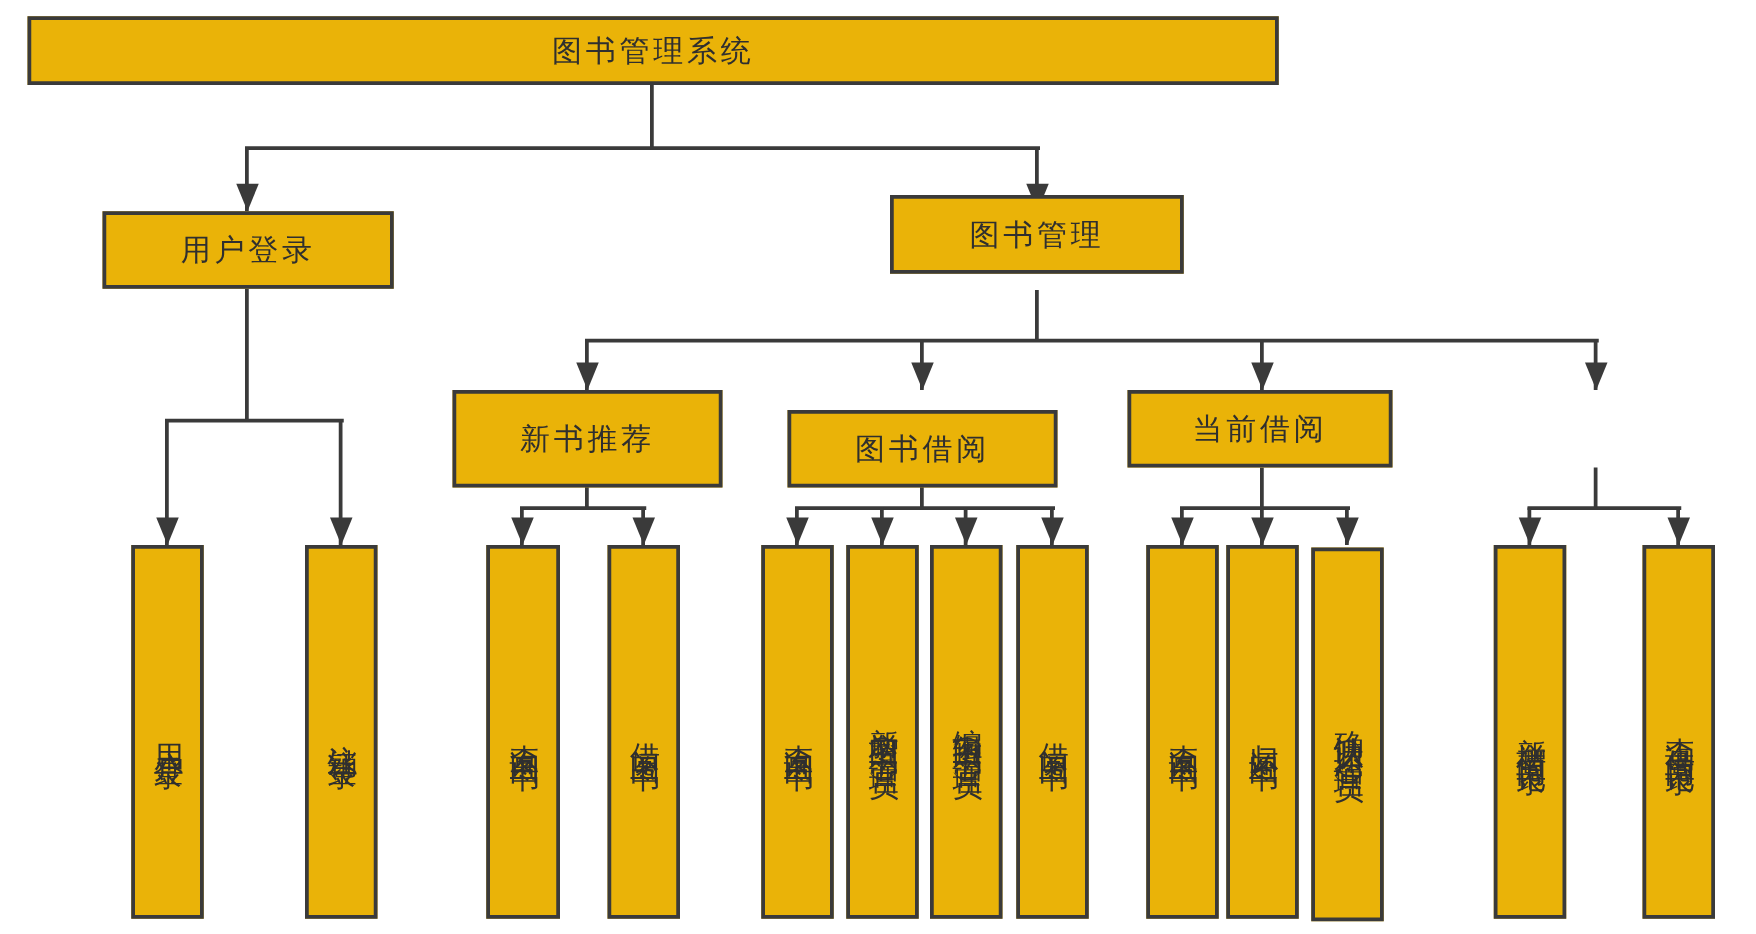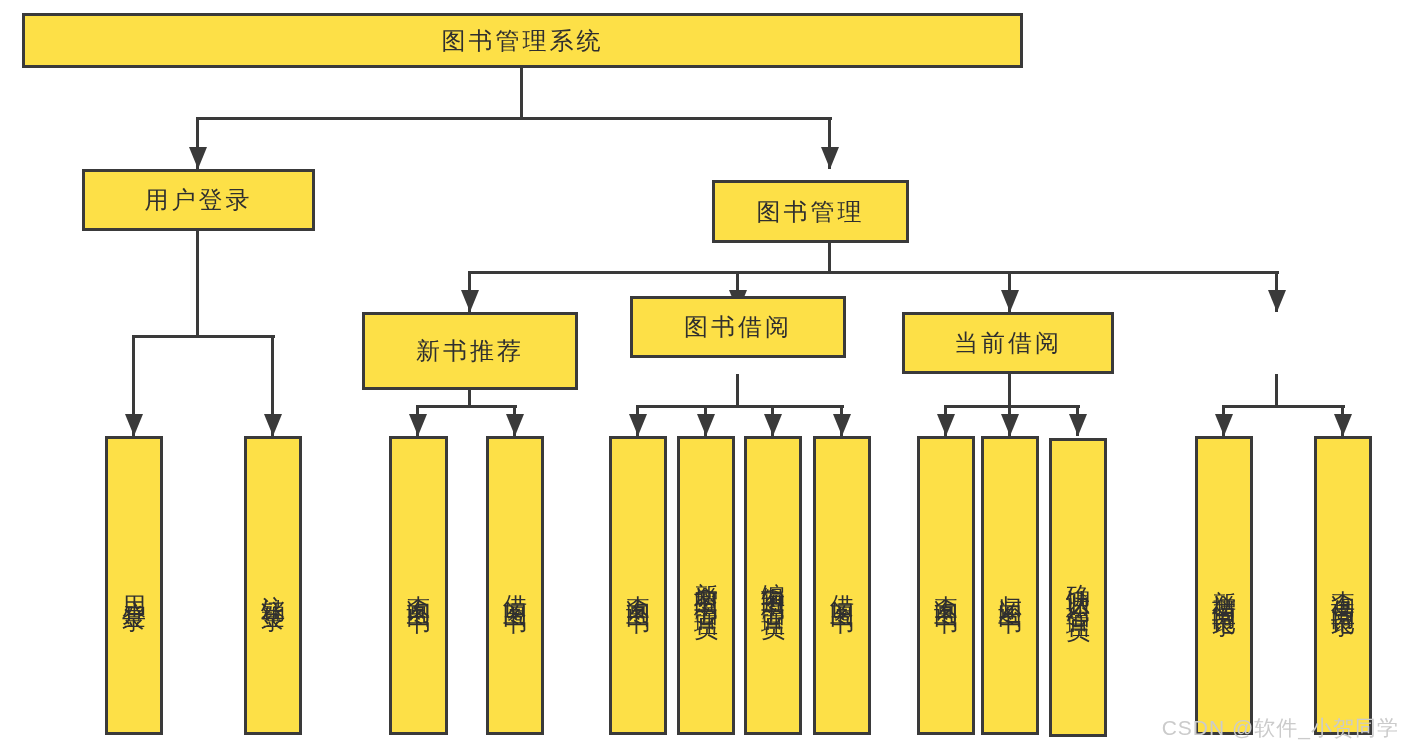--- a/index.html
+++ b/index.html
@@ -2,21 +2,21 @@
 <html><head>
 <meta charset="utf-8">
 <style>
   html, body { margin:0; padding:0; background:#ffffff; }
   .canvas {
     position:relative; width:1405px; height:747px; background:#ffffff;
     font-family:"Liberation Sans", sans-serif; overflow:hidden;
   }
   .node {
     position:absolute; box-sizing:border-box;
-    border:3px solid #3a3a3a; background:#fde047; color:#2f2f2f;
+    border:3px solid #3a3a3a; background:#eab308; color:#2f2f2f;
     display:flex; align-items:center; justify-content:center;
   }
   .node.h-label { font-size:24px; letter-spacing:3px; }
   .node.leaf  { }
   .vtext {
     writing-mode:vertical-rl; text-orientation:mixed;
     font-size:24px; letter-spacing:5px; line-height:1; color:#2f2f2f;
   }
   .vl { position:absolute; width:3px; background:#3a3a3a; }
   .hl { position:absolute; height:3px; background:#3a3a3a; }
@@ -94,28 +94,28 @@
   <div class="arrow" style="left:1215px;top:414px"></div>
   <div class="arrow" style="left:1334px;top:414px"></div>
 
   <div class="node h-label" style="left:22px;top:13px;width:1001px;height:55px">
     <span>图书管理系统</span>
   </div>
 
   <div class="node h-label" style="left:82px;top:169px;width:233px;height:62px">
     <span>用户登录</span>
   </div>
-  <div class="node h-label" style="left:712px;top:180px;width:197px;height:63px">
+  <div class="node h-label" style="left:712px;top:156px;width:235px;height:63px">
     <span>图书管理</span>
   </div>
 
   <div class="node h-label" style="left:362px;top:312px;width:216px;height:78px">
     <span>新书推荐</span>
   </div>
-  <div class="node h-label" style="left:630px;top:296px;width:216px;height:62px">
+  <div class="node h-label" style="left:630px;top:328px;width:216px;height:62px">
     <span>图书借阅</span>
   </div>
   <div class="node h-label" style="left:902px;top:312px;width:212px;height:62px">
     <span>当前借阅</span>
   </div>
 
   <div class="node leaf" style="left:105px;top:436px;width:58px;height:299px">
     <span class="vtext">用户登录</span>
   </div>
   <div class="node leaf" style="left:244px;top:436px;width:58px;height:299px">
@@ -152,15 +152,14 @@
     <span class="vtext">确认归还（管理员）</span>
   </div>
 
   <div class="node leaf" style="left:1195px;top:436px;width:58px;height:299px">
     <span class="vtext">新增借阅记录</span>
   </div>
   <div class="node leaf" style="left:1314px;top:436px;width:58px;height:299px">
     <span class="vtext">查询借阅记录</span>
   </div>
 
-  <div class="watermark">CSDN @软件_小贺同学</div>
 
 </div>
 
 </body></html>

